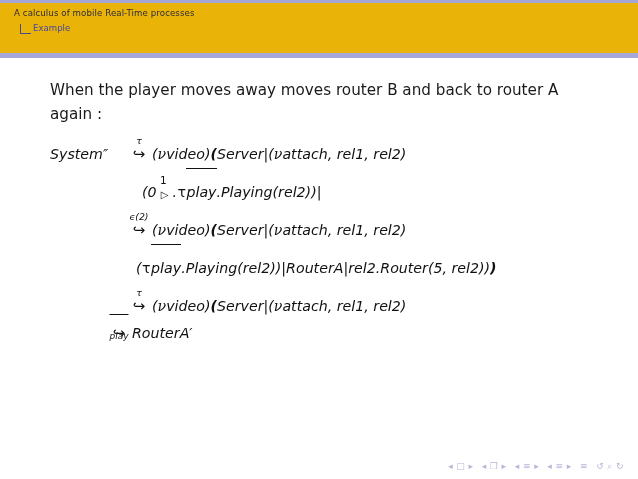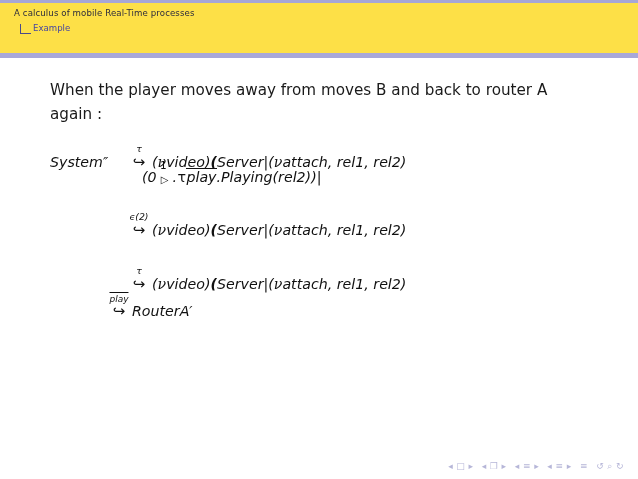--- a/index.html
+++ b/index.html
@@ -26,21 +26,21 @@
   .headline-rule-bottom {
     position: absolute;
     left: 0; top: 53px;
     width: 638px; height: 5px;
     background: #a8a8d8;
   }
   .header {
     position: absolute;
     left: 0; top: 3px;
     width: 638px; height: 50px;
-    background: #fde047;
+    background: #eab308;
   }
   .header-title {
     position: absolute;
     left: 14px; top: 5px;
     font-size: 8.6px;
     font-family: "DejaVu Sans", sans-serif;
     color: #2b2b3c;
     letter-spacing: 0.1px;
     white-space: nowrap;
   }
@@ -86,21 +86,20 @@
     font-size: 14.2px;
     color: #111111;
     white-space: nowrap;
   }
   .mrow { position: relative; height: 22px; }
   .gap  { height: 16px; }
 
   .lhs {
     display: inline-block;
     width: 76px;
-    margin-top: 8px;
   }
   .ind1 { display: inline-block; width: 76px; }
   .ind2 { display: inline-block; width: 92px; }
   .ind3 { display: inline-block; width: 86px; }
   .ind4 { display: inline-block; width: 56px; }
 
   
   .arrow {
     position: relative;
     display: inline-block;
@@ -122,21 +121,21 @@
     font-style: italic;
     line-height: 10px;
     white-space: nowrap;
   }
   .arrow .lab.play-lab {
     font-size: 9px;
     top: -12px;
   }
   .ovl {
     border-top: 1.05px solid #111;
-    padding-top: 1px;
+    padding-top: 16px;
     display: inline-block;
     line-height: 1.05;
   }
   .bp { font-weight: bold; font-style: italic; }
   .nu { font-style: italic; font-family: "DejaVu Serif", serif; }
   .bar { font-style: normal; padding: 0 0.5px; }
 
   
   .timeout {
     position: relative;
@@ -181,40 +180,43 @@
 <div class="headline-rule-top"></div>
 <div class="header">
   <div class="header-title">A calculus of mobile Real-Time processes</div>
   <div class="header-sub-wrap">
     <div class="tree-elbow"></div>
     <div class="header-sub">Example</div>
   </div>
 </div>
 <div class="headline-rule-bottom"></div>
 
-<div class="intro">When the player moves away from moves B and back to router A again :</div>
+<div class="intro">When the player moves away moves router B and back to router A again :</div>
 
 <div class="math">
 
   <div class="mrow">
     <span class="lhs">System″</span><span class="arrow"><span class="lab">τ</span><span class="glyph">↪</span></span><span>(<span class="nu">ν</span>video)</span><span class="bp">(</span><span>Server|(<span class="nu">ν</span>attach, rel1, rel2)</span>
   </div>
 
   <div class="mrow">
     <span class="ind2"></span><span>(0 </span><span class="timeout"><span class="sup">1</span><span class="tri">▷</span></span><span> .<span class="bar">τ</span><span class="ovl">play</span>.Playing(rel2))|</span>
   </div>
 
 
   <div class="gap"></div>
   <div class="gap"></div>
 
   <div class="mrow">
     <span class="ind1"></span><span class="arrow"><span class="lab">ϵ(2)</span><span class="glyph">↪</span></span><span>(<span class="nu">ν</span>video)</span><span class="bp">(</span><span>Server|(<span class="nu">ν</span>attach, rel1, rel2)</span>
   </div>
 
+  <div class="mrow">
+    <span class="ind3"></span><span>(<span class="bar">τ</span><span class="ovl">play</span>.Playing(rel2))|RouterA|rel2.Router(5, rel2))</span><span class="bp">)</span>
+  </div>
 
   <div class="gap"></div>
   <div class="gap"></div>
 
   <div class="mrow">
     <span class="ind1"></span><span class="arrow"><span class="lab">τ</span><span class="glyph">↪</span></span><span>(<span class="nu">ν</span>video)</span><span class="bp">(</span><span>Server|(<span class="nu">ν</span>attach, rel1, rel2)</span>
   </div>
 
 
   <div class="mrow" style="margin-top:5px;">

